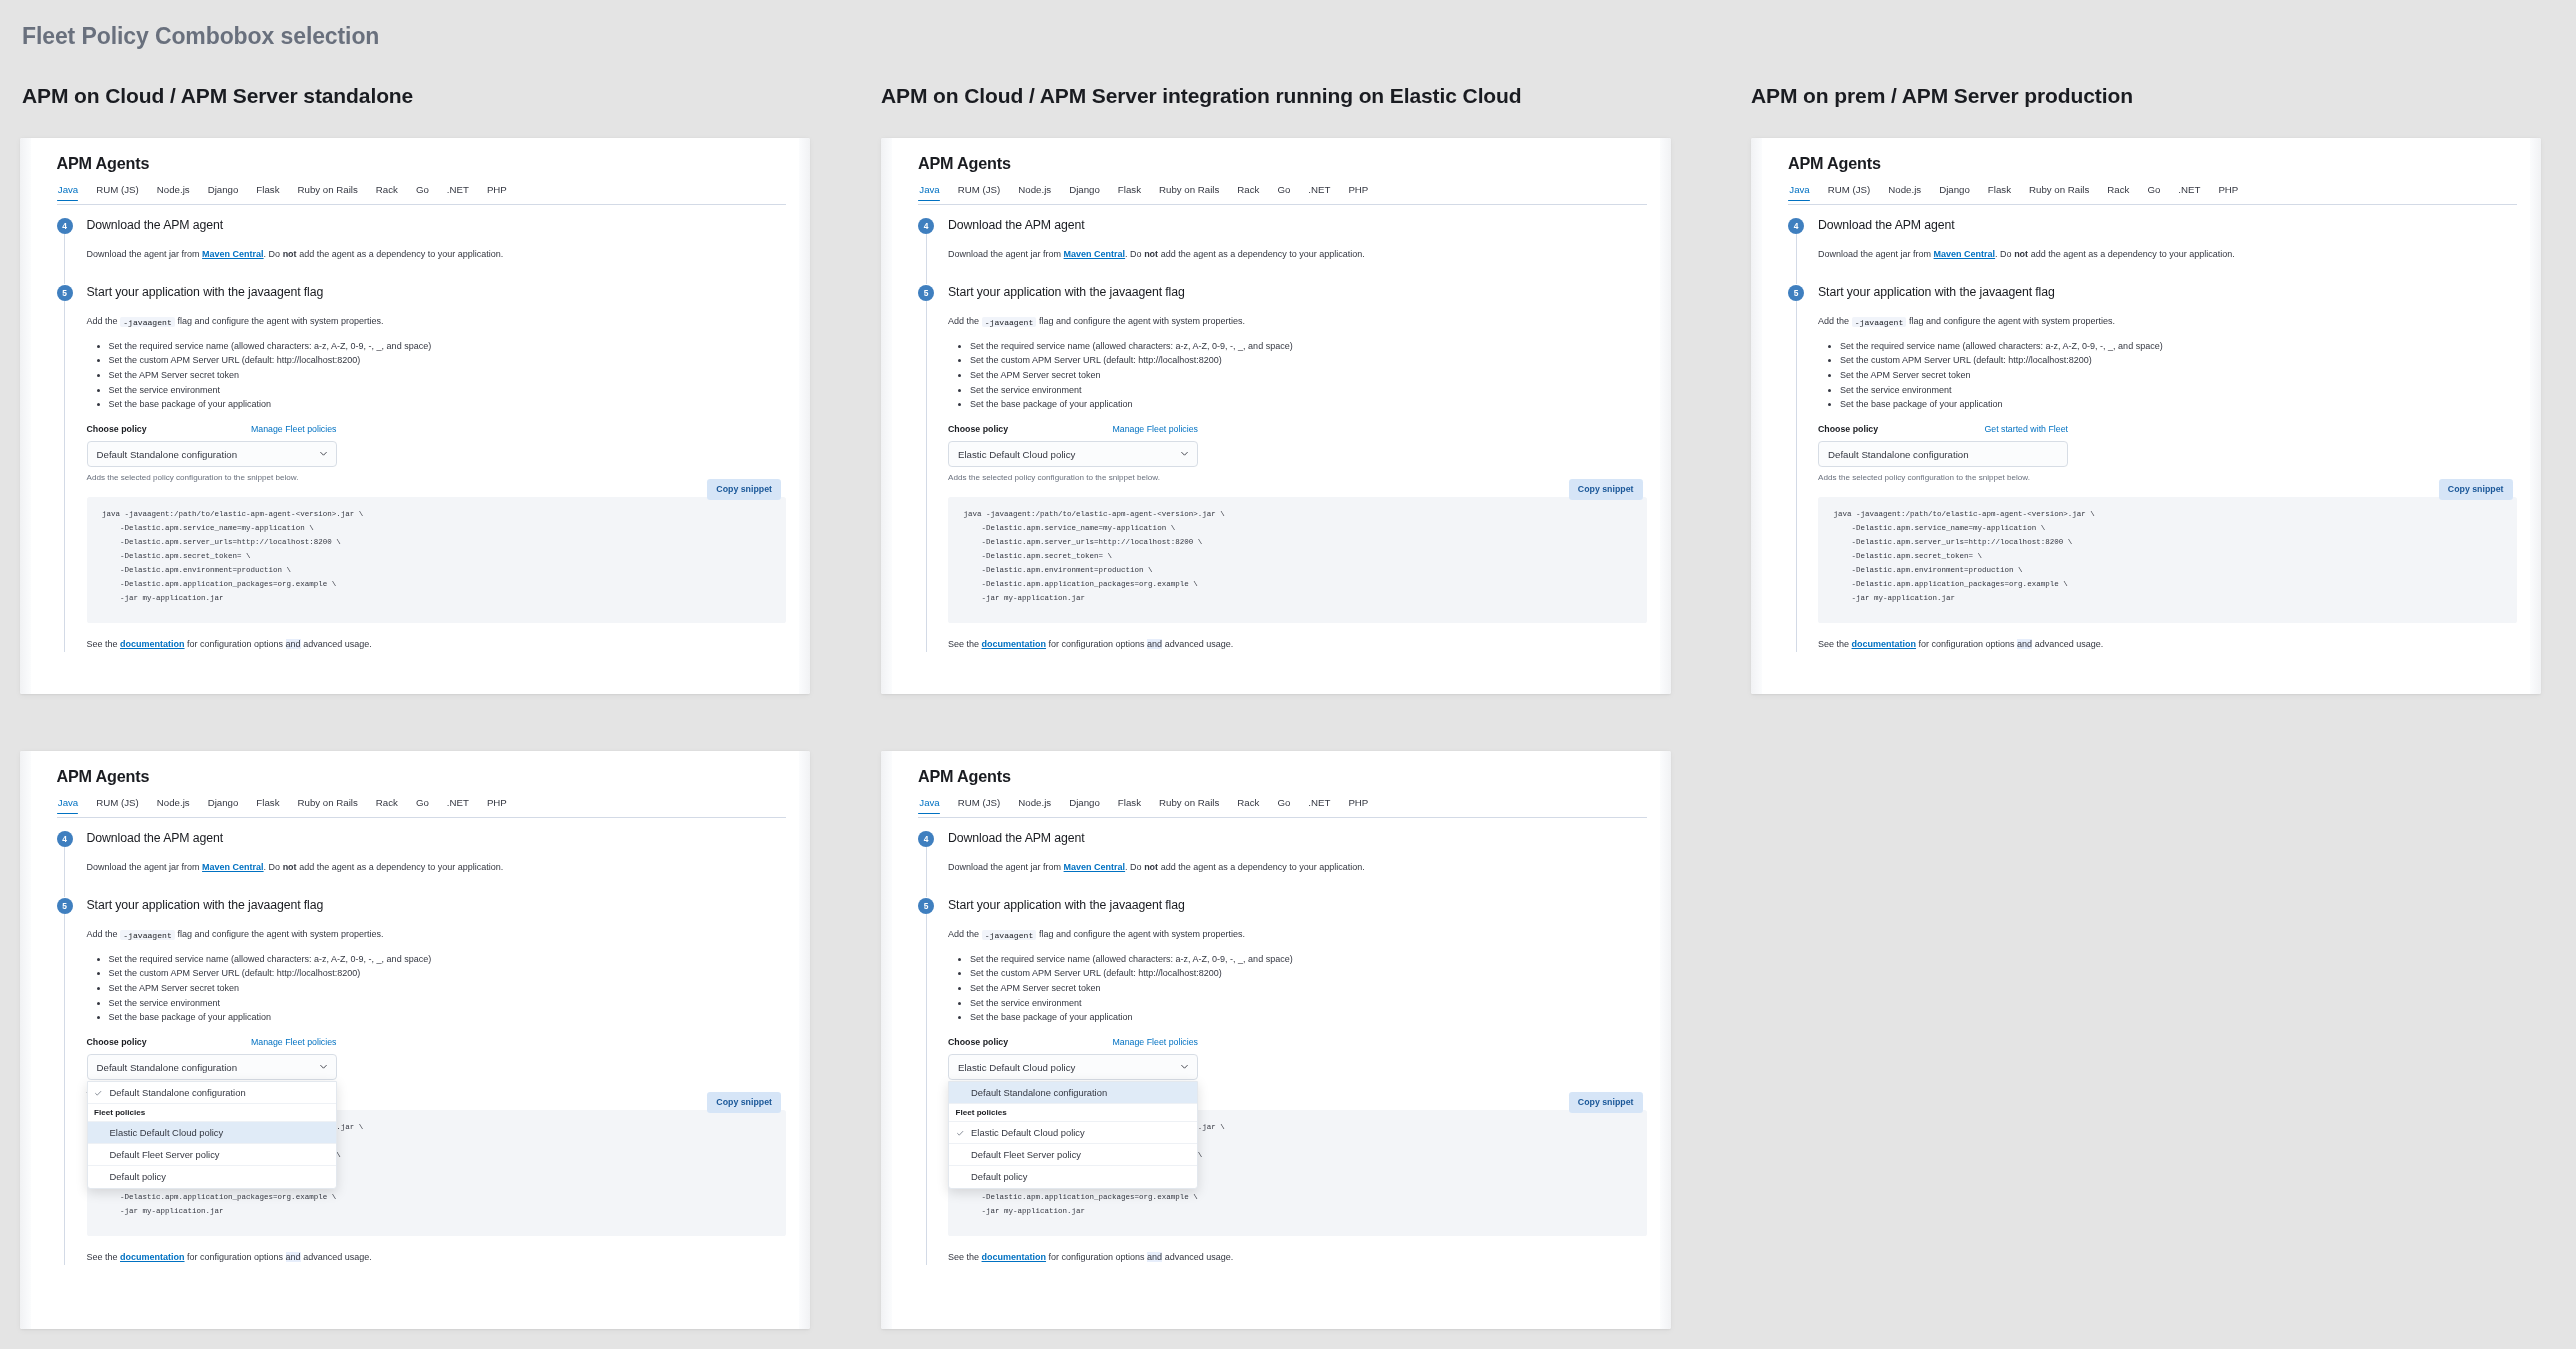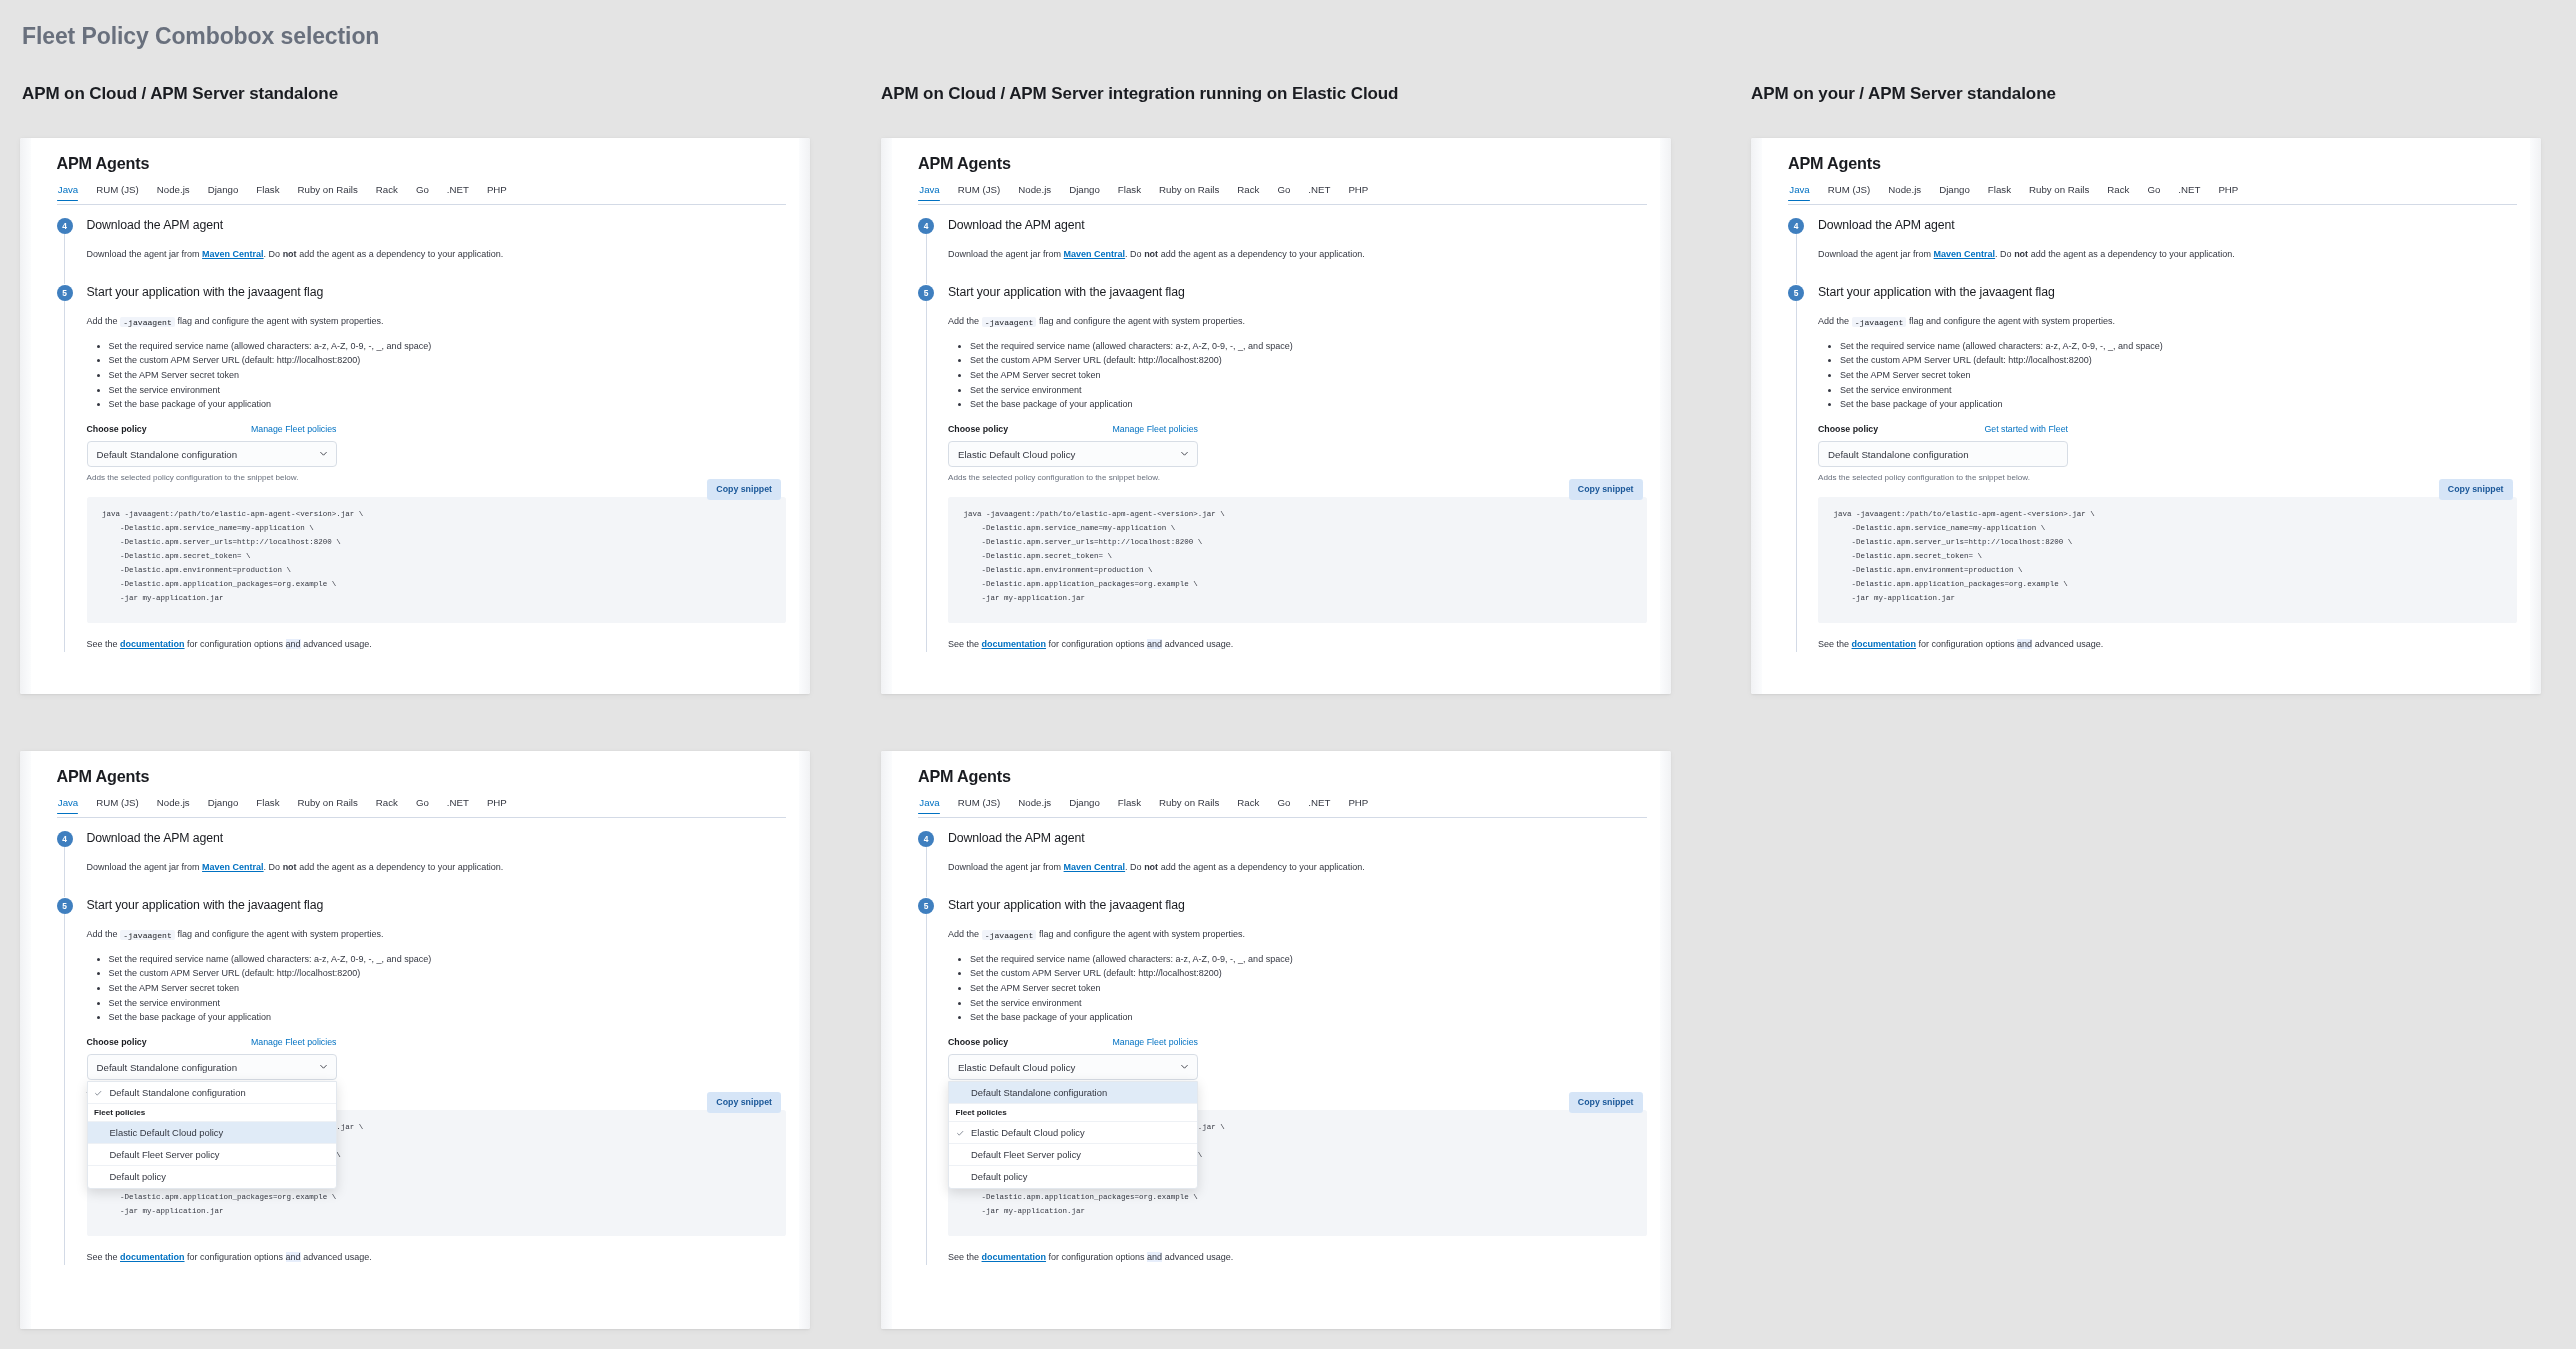--- a/index.html
+++ b/index.html
@@ -14,21 +14,21 @@
   }
 
   
   #page-title {
     position:absolute; left:22px; top:23.4px;
     font-size:23px; font-weight:700; color:#69707d; letter-spacing:-0.1px;
   }
 
   .section-title {
     position:absolute;
-    font-size:17px; font-weight:700; color:#1a1c21; letter-spacing:-0.1px;
+    font-size:21px; font-weight:700; color:#1a1c21; letter-spacing:-0.1px;
   }
 
   
   .card {
     position:absolute;
     background:#ffffff;
     border-radius:1.9px;
     overflow:hidden;
     box-shadow: 0 0.6px 1.9px rgba(0,0,0,.06), 0 1.3px 6.5px rgba(0,0,0,.04);
   }
@@ -153,21 +153,21 @@
   .doc-line .hl { background:#e7eefb; }
 </style>
 </head>
 <body>
 
 <div id="page-title">Fleet Policy Combobox selection</div>
 
 <div id="stage">
     <div class="section-title" style="left: 22px; top: 84px;">APM on Cloud / APM Server standalone</div>
     <div class="section-title" style="left: 881px; top: 84px;">APM on Cloud / APM Server integration running on Elastic Cloud</div>
-    <div class="section-title" style="left: 1751px; top: 84px;">APM on your / APM Server standalone</div>
+    <div class="section-title" style="left: 1751px; top: 84px;">APM on prem / APM Server production</div>
     <div class="card" style="left: 19.5px; top: 138px; width: 790px; height: 556px;">
   <div class="card-gutter"></div>
   <div class="card-gutter-r"></div>
   <div class="card-body">
     <div class="inner">
       <h2 class="apm-title">APM Agents</h2>
 
       <div class="tabs">
             <div class="tab active">Java</div>
             <div class="tab">RUM (JS)</div>

